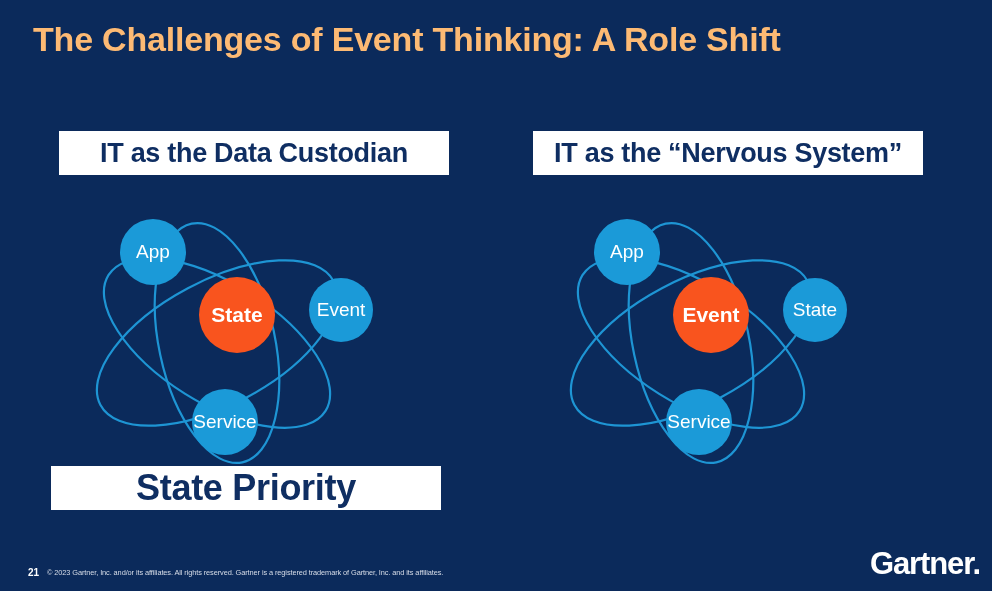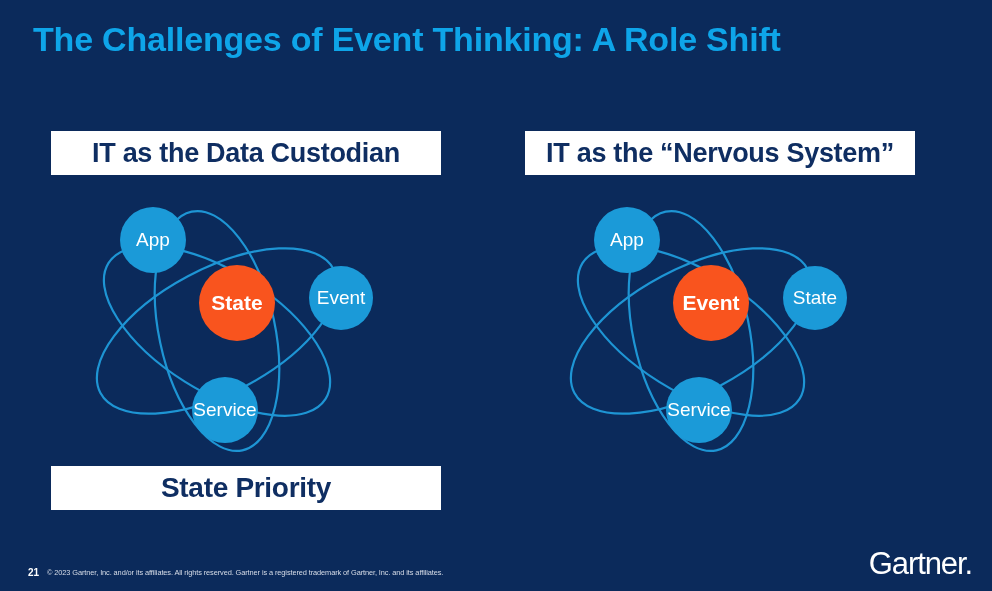--- a/index.html
+++ b/index.html
@@ -22,21 +22,21 @@
     height: 591px;
     background: #0b2a5b;
   }
 
   
   .slide-title {
     position: absolute;
     left: 33px;
     top: 18px;
     width: 930px;
-    color: #0ea5e9;
+    color: #fdba74;
     font-size: 34px;
     font-weight: bold;
     letter-spacing: -0.2px;
     line-height: 42px;
     white-space: nowrap;
   }
 
   
   .panel {
     position: absolute;
@@ -51,40 +51,40 @@
     position: absolute;
     left: 9px;
     width: 390px;
     height: 44px;
     background: #ffffff;
     display: flex;
     align-items: center;
     justify-content: center;
     box-sizing: border-box;
   }
-  .label-box.header { top: 11px; }
+  .label-box.header { top: 11px; margin-left: 8px; }
   .label-box.footer { top: 346px; }
 
   .label-box .label-text {
     color: #0f2e62;
     font-size: 27px;
     font-weight: bold;
     letter-spacing: -0.3px;
     white-space: nowrap;
     line-height: 30px;
   }
   .label-box.footer .label-text {
-    font-size: 28px;
+    font-size: 36px;
   }
 
   
   .atom {
     position: absolute;
     left: 48px;
-    top: 72px;
+    top: 84px;
     width: 320px;
     height: 275px;
   }
   .atom svg {
     display: block;
     width: 320px;
     height: 275px;
     overflow: visible;
   }
   .orbit {
@@ -129,25 +129,25 @@
     left: 47px;
     top: 567px;
     color: #d7dde8;
     font-size: 7.4px;
     line-height: 12px;
     letter-spacing: -0.1px;
     white-space: nowrap;
   }
   .gartner-logo {
     position: absolute;
-    right: 20px;
+    right: 12px;
     top: 547px;
     color: #ffffff;
     font-size: 31px;
-    font-weight: normal;
+    font-weight: bold;
     letter-spacing: -1.1px;
     line-height: 34px;
   }
   .gartner-logo .dot {
     font-size: 31px;
   }
 </style>
 </head>
 <body>
 

